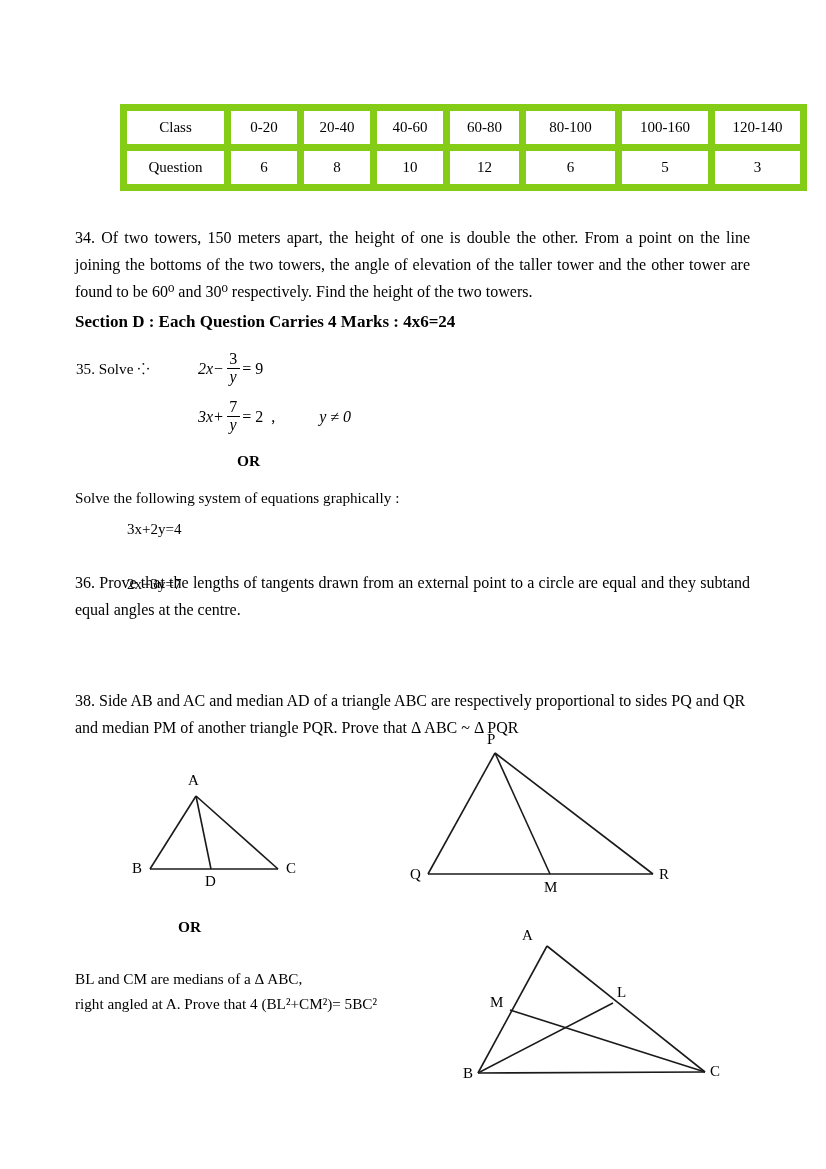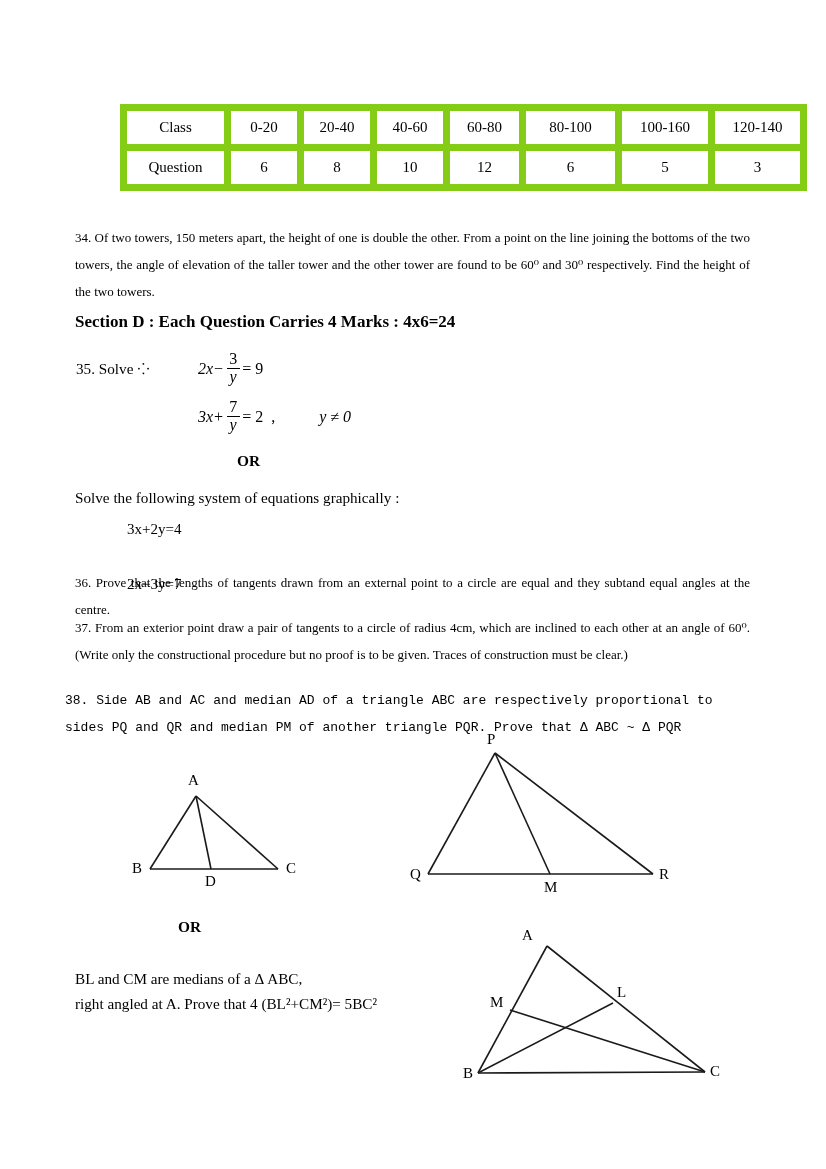--- a/index.html
+++ b/index.html
@@ -46,21 +46,21 @@
   .col-c2 { width: 60px; }
   .col-c3 { width: 60px; }
   .col-c4 { width: 63px; }
   .col-c5 { width: 83px; }
   .col-c6 { width: 80px; }
   .col-c7 { width: 79px; }
 
   
   .para {
     position: absolute;
-    font-size: 13px;
+    font-size: 16px;
     line-height: 27px;
     text-align: justify;
     color: #000;
   }
   .para.nojust { text-align: left; }
   .center-bold {
     position: absolute;
     font-weight: bold;
     font-size: 17px;
     text-align: left;
@@ -187,23 +187,22 @@
 
   <div class="or-label" style="left:237px; top:452px;">OR</div>
 
   <div class="plain" style="left:75px; top:484px;">Solve the following system of equations graphically :</div>
 
   <div class="mono-eq" style="left:127px; top:518px;">3x+2y=4</div>
   <div class="mono-eq" style="left:127px; top:573px;">2x−3y=7</div>
 
   <div class="para" style="left:75px; top:569px; width:675px;">36. Prove that the lengths of tangents drawn from an external point to a circle are equal and they subtand equal angles at the centre.</div>
 
-  <div class="para" style="left:75px; top:614px; width:675px;">37. From an exterior point draw a pair of tangents to a circle of radius 4cm, which are inclined to each other at an angle of 60⁰. (Write only the constructional procedure but no proof is to be given. Traces of construction must be clear.)</div>
-
-  <div class="para nojust" style="left:65px; top:687px; width:690px;font-family:Liberation Mono, monospace;">38.    Side AB  and  AC  and median AD  of a triangle ABC are respectively proportional to sides  PQ and QR  and median PM  of another triangle PQR. Prove that Δ ABC  ~   Δ PQR</div>
+
+  <div class="para nojust" style="left:75px; top:687px; width:690px;">38.    Side AB  and  AC  and median AD  of a triangle ABC are respectively proportional to sides  PQ and QR  and median PM  of another triangle PQR. Prove that Δ ABC  ~   Δ PQR</div>
 
   <div class="figure" style="left:120px; top:770px; width:200px; height:125px;">
     <svg width="200" height="125" viewBox="0 0 200 125">
 
       <line x1="76" y1="26" x2="30" y2="99"></line>
       <line x1="76" y1="26" x2="158" y2="99"></line>
       <line x1="30" y1="99" x2="158" y2="99"></line>
       <line x1="76" y1="26" x2="91" y2="99"></line>
     </svg>
     <span class="fig-label" style="left:68px; top:2px;">A</span>

